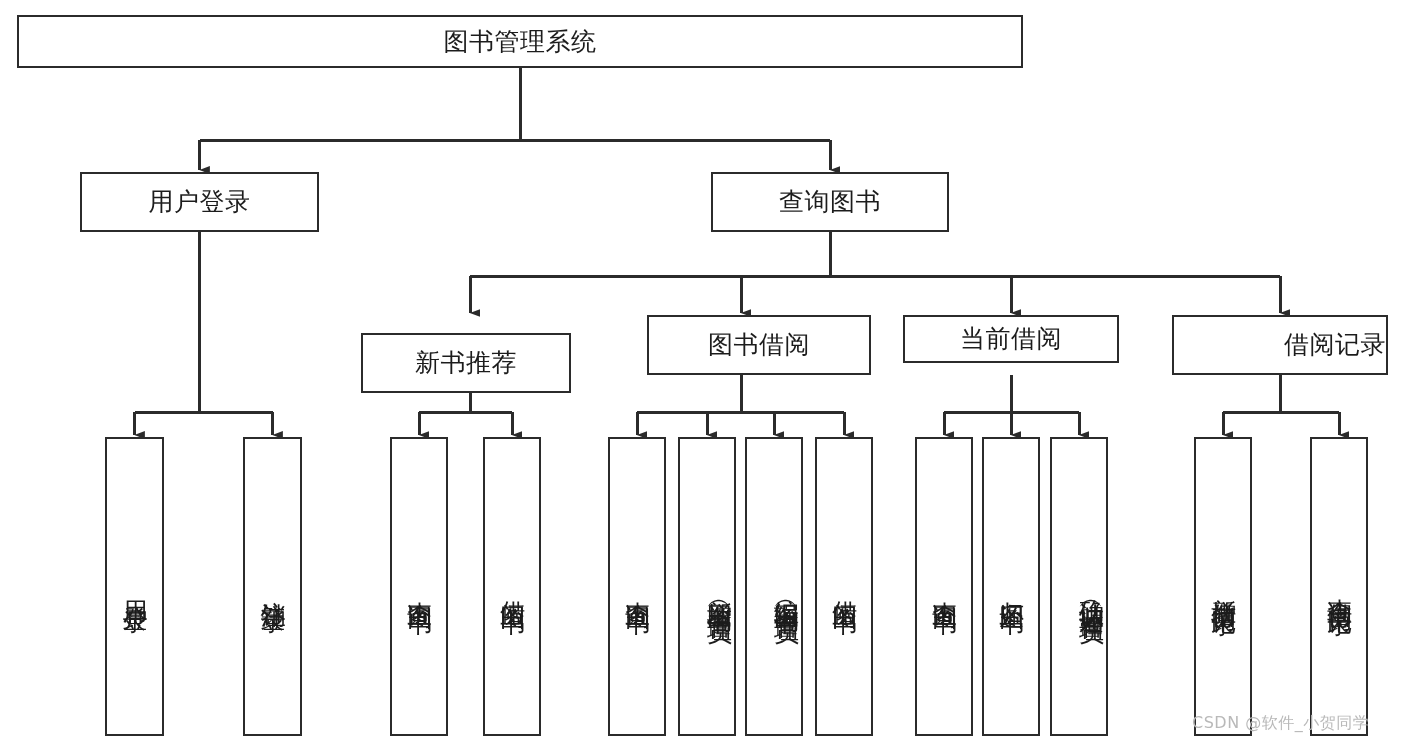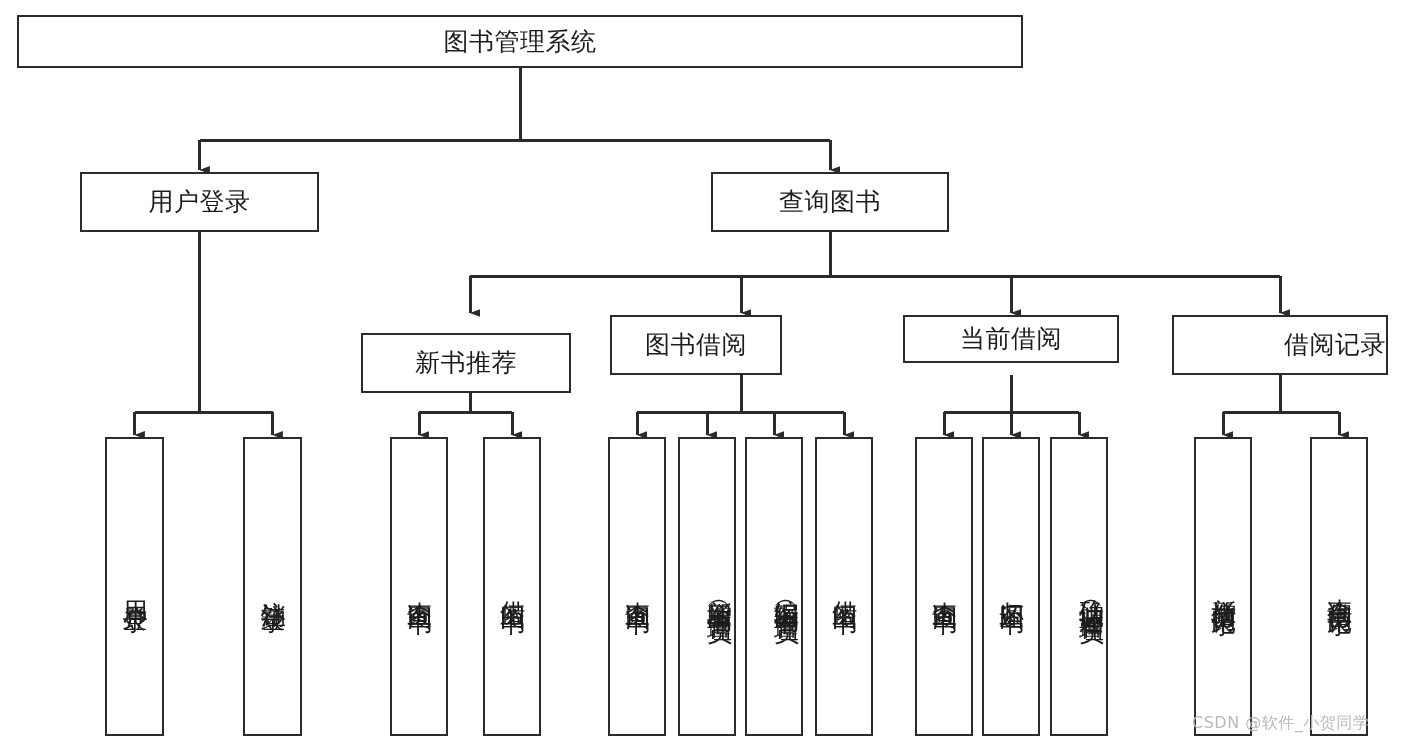--- a/index.html
+++ b/index.html
@@ -118,21 +118,21 @@
       </div>
       <div class="node-box node-h" style="left: 80px; top: 172px; width: 239px; height: 60px;">
         <span>用户登录</span>
       </div>
       <div class="node-box node-h" style="left: 711px; top: 172px; width: 238px; height: 60px;">
         <span>查询图书</span>
       </div>
       <div class="node-box node-h" style="left: 361px; top: 315px; width: 210px; height: 60px; margin-top: 18px;">
         <span>新书推荐</span>
       </div>
-      <div class="node-box node-h" style="left: 610px; top: 315px; width: 172px; height: 60px;">
+      <div class="node-box node-h" style="left: 647px; top: 315px; width: 224px; height: 60px;">
         <span>图书借阅</span>
       </div>
       <div class="node-box node-h" style="left: 903px; top: 315px; width: 216px; height: 48px;">
         <span>当前借阅</span>
       </div>
       <div class="node-box node-h" style="left: 1172px; top: 315px; width: 216px; height: 60px; justify-content: flex-end;">
         <span>借阅记录</span>
       </div>
       <div class="node-box node-v v-short" style="left: 105px; top: 437px; width: 59px; height: 299px;">
         <span>用户登录</span>

